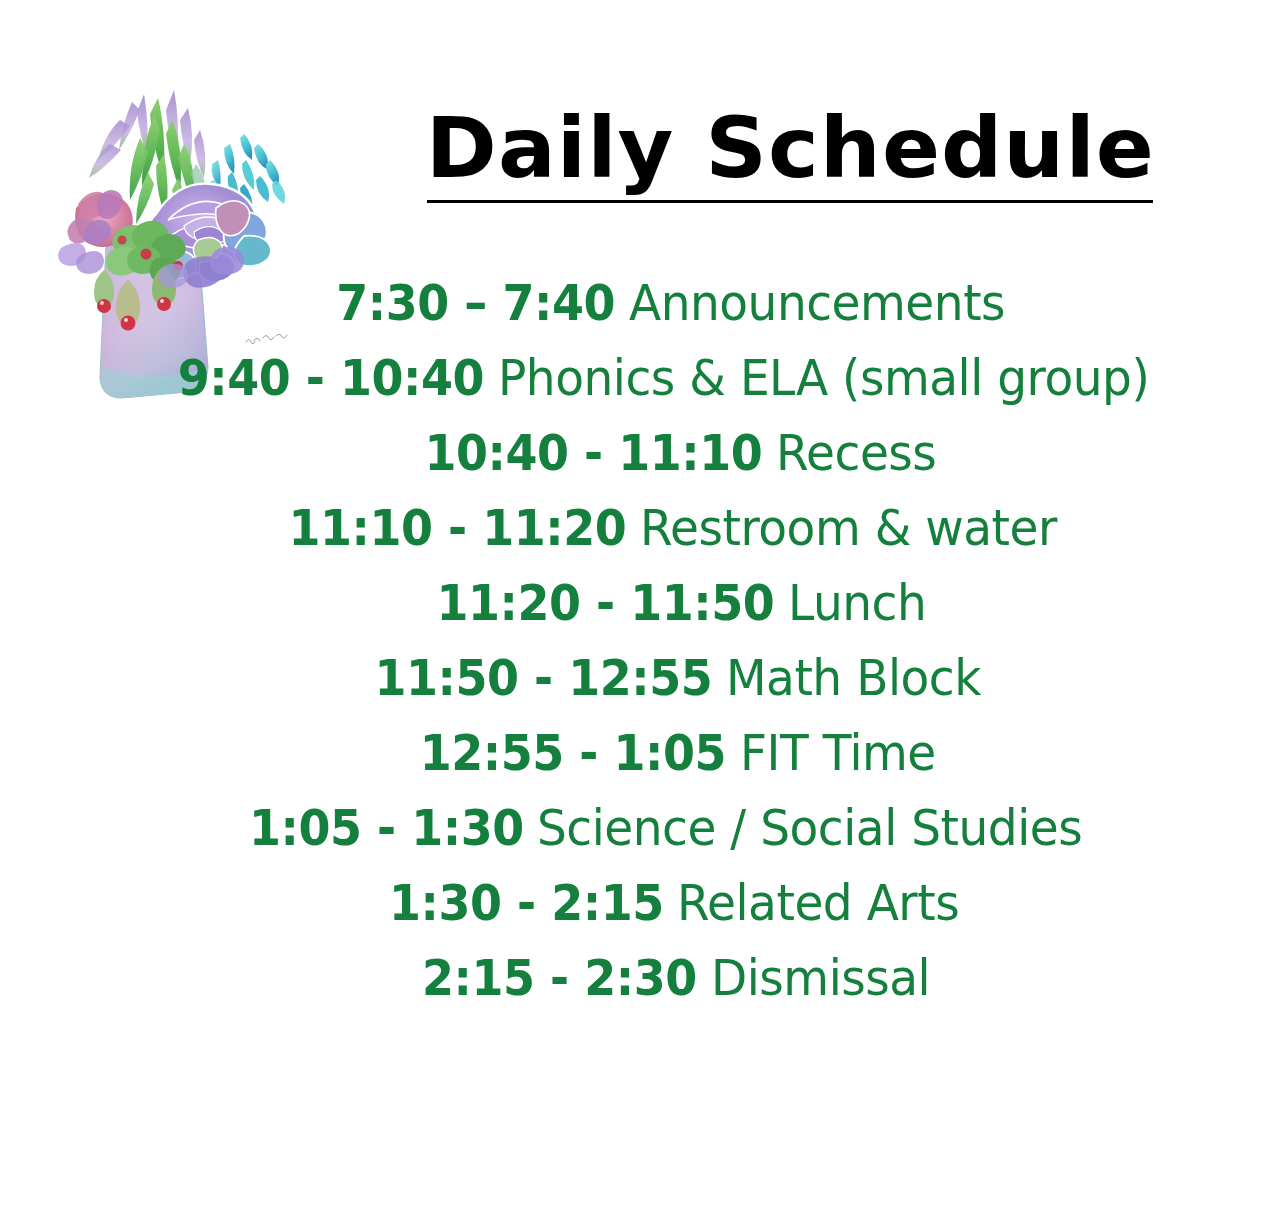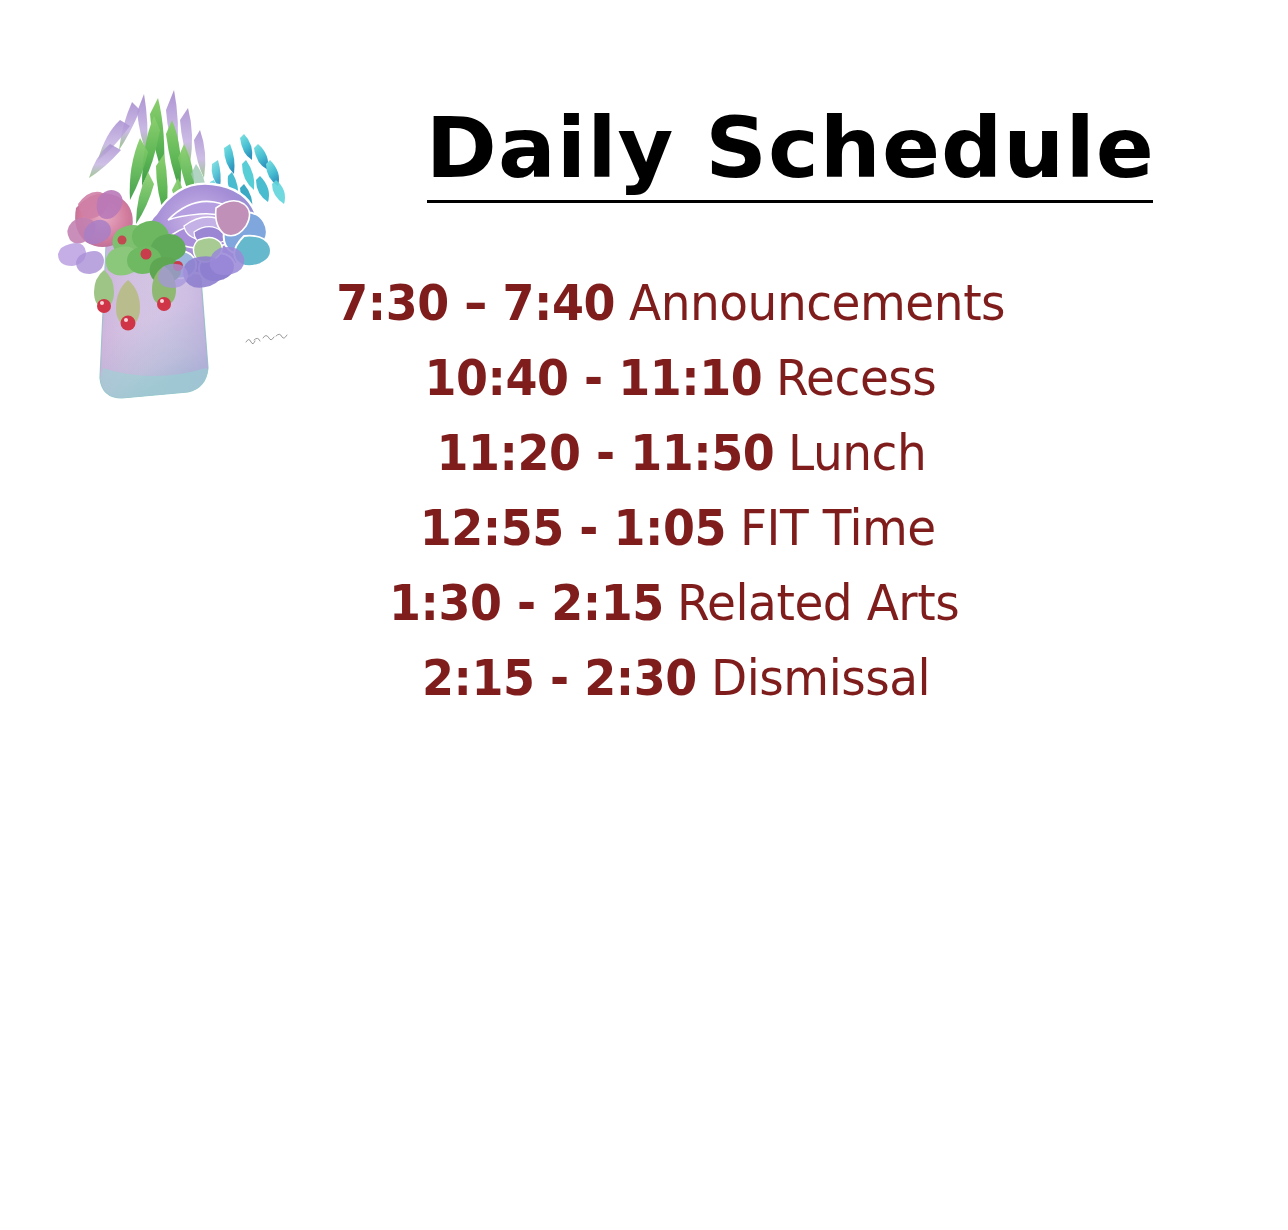--- a/index.html
+++ b/index.html
@@ -60,21 +60,21 @@
     top: 238px;
     width: 1288px;
     padding-left: 54px;
     box-sizing: border-box;
     text-align: center;
   }
   .row {
     height: 75px;
     line-height: 75px;
     white-space: nowrap;
-    color: #7f1d1d;
+    color: #15803d;
     font-family: "DejaVu Sans", sans-serif;
   }
   .time {
     font-weight: bold;
     font-size: 50px;
     letter-spacing: -0.5px;
     display: inline-block;
     transform: scaleX(0.92);
     transform-origin: right center;
   }
@@ -238,20 +238,24 @@
     </svg>
   </div>
 
   <div class="title-block">
     <div class="title">Daily Schedule</div>
     <div class="title-underline"></div>
   </div>
 
   <div class="schedule" id="schedule-list">
       <div class="row"><span class="time">7:30 – 7:40</span><span class="gap"></span><span class="activity">Announcements</span></div>
+      <div class="row"><span class="time">9:40 - 10:40</span><span class="gap"></span><span class="activity">Phonics &amp; ELA (small group)</span></div>
       <div class="row"><span class="time">10:40 - 11:10</span><span class="gap"></span><span class="activity">Recess</span></div>
+      <div class="row"><span class="time">11:10 - 11:20</span><span class="gap"></span><span class="activity">Restroom &amp; water</span></div>
       <div class="row"><span class="time">11:20 - 11:50</span><span class="gap"></span><span class="activity">Lunch</span></div>
+      <div class="row"><span class="time">11:50 - 12:55</span><span class="gap"></span><span class="activity">Math Block</span></div>
       <div class="row"><span class="time">12:55 - 1:05</span><span class="gap"></span><span class="activity">FIT Time</span></div>
+      <div class="row"><span class="time">1:05 - 1:30</span><span class="gap"></span><span class="activity">Science / Social Studies</span></div>
       <div class="row"><span class="time">1:30 - 2:15</span><span class="gap"></span><span class="activity">Related Arts</span></div>
       <div class="row"><span class="time">2:15 - 2:30</span><span class="gap"></span><span class="activity">Dismissal</span></div>
     </div>
 
 </div>
 
 </body></html>

